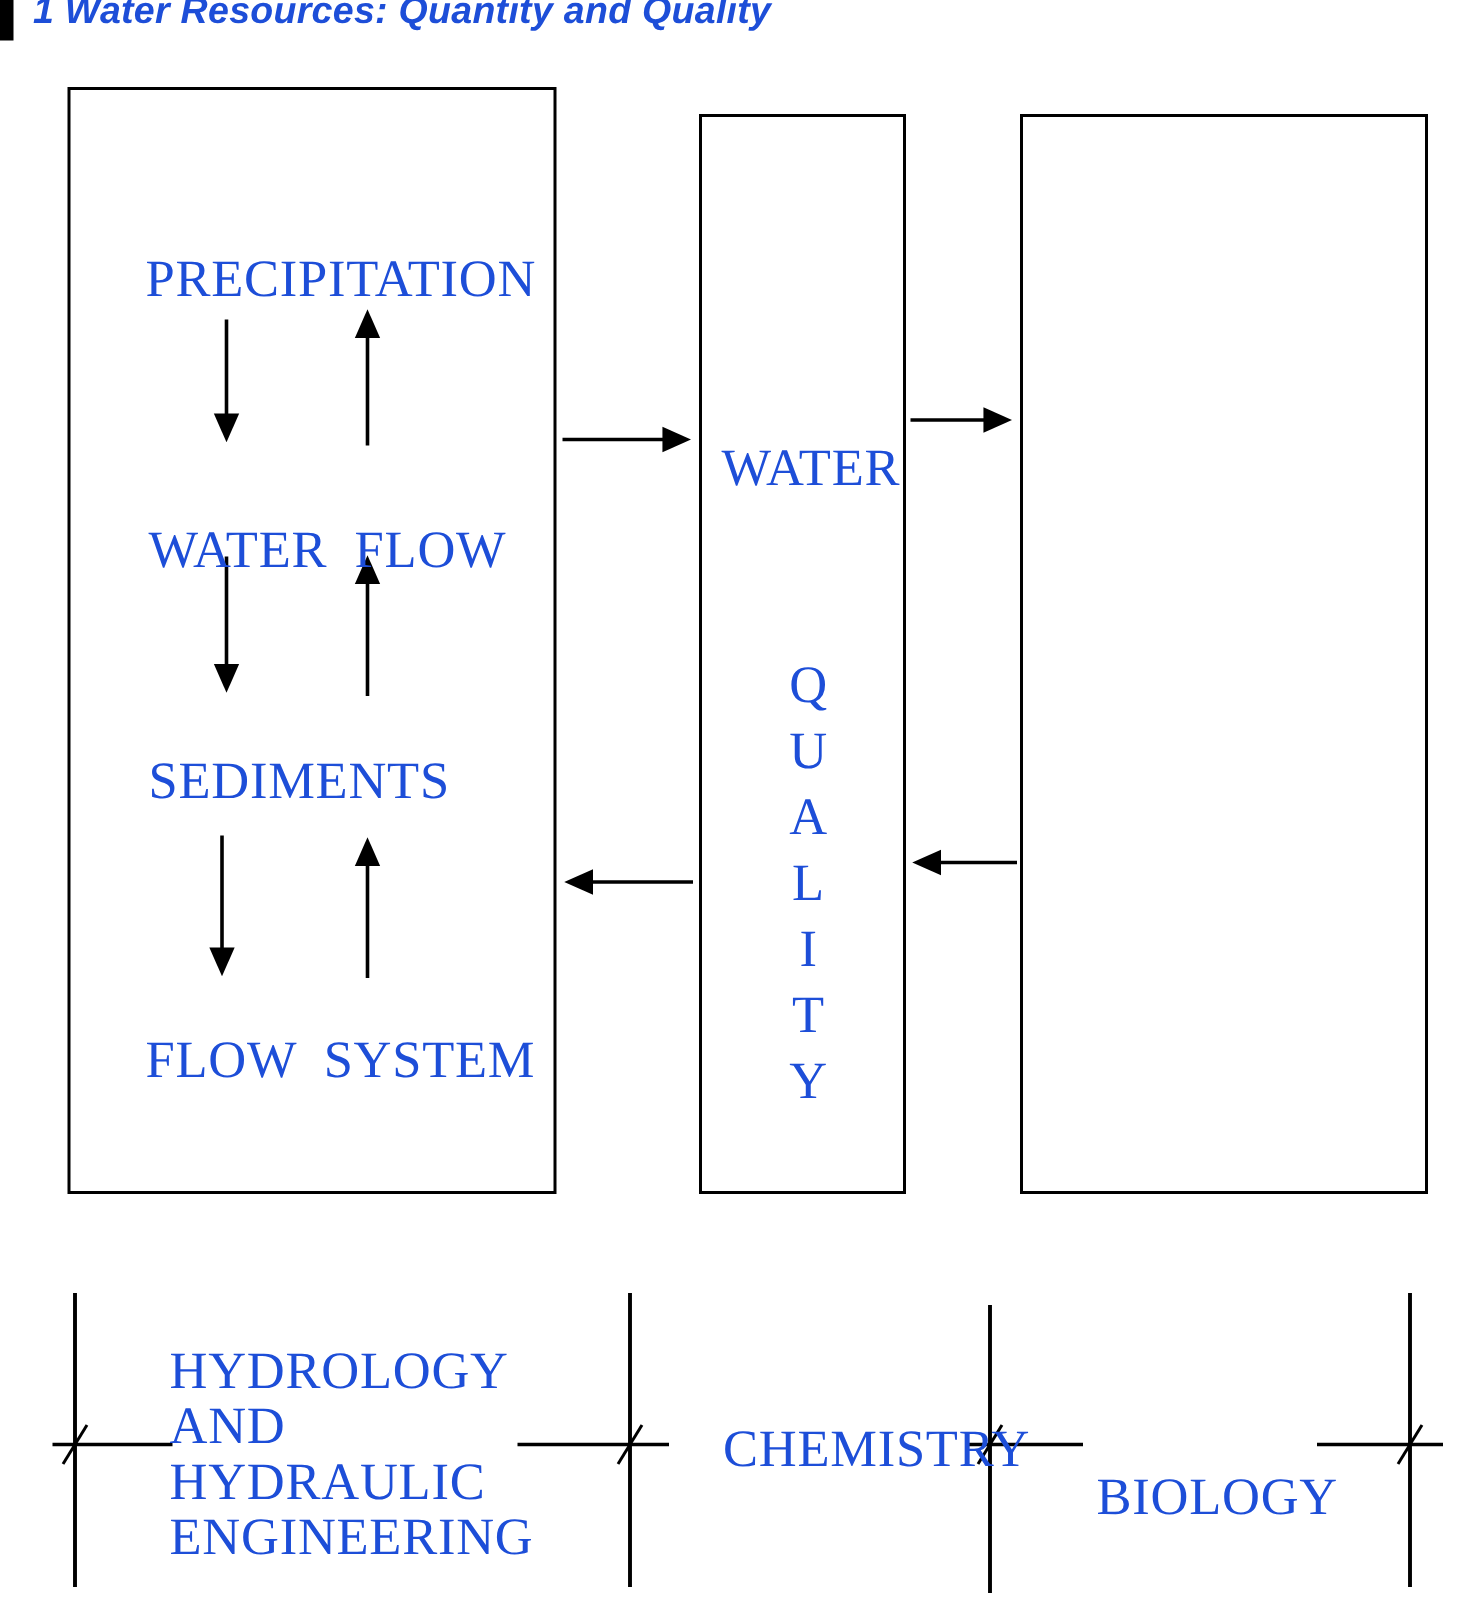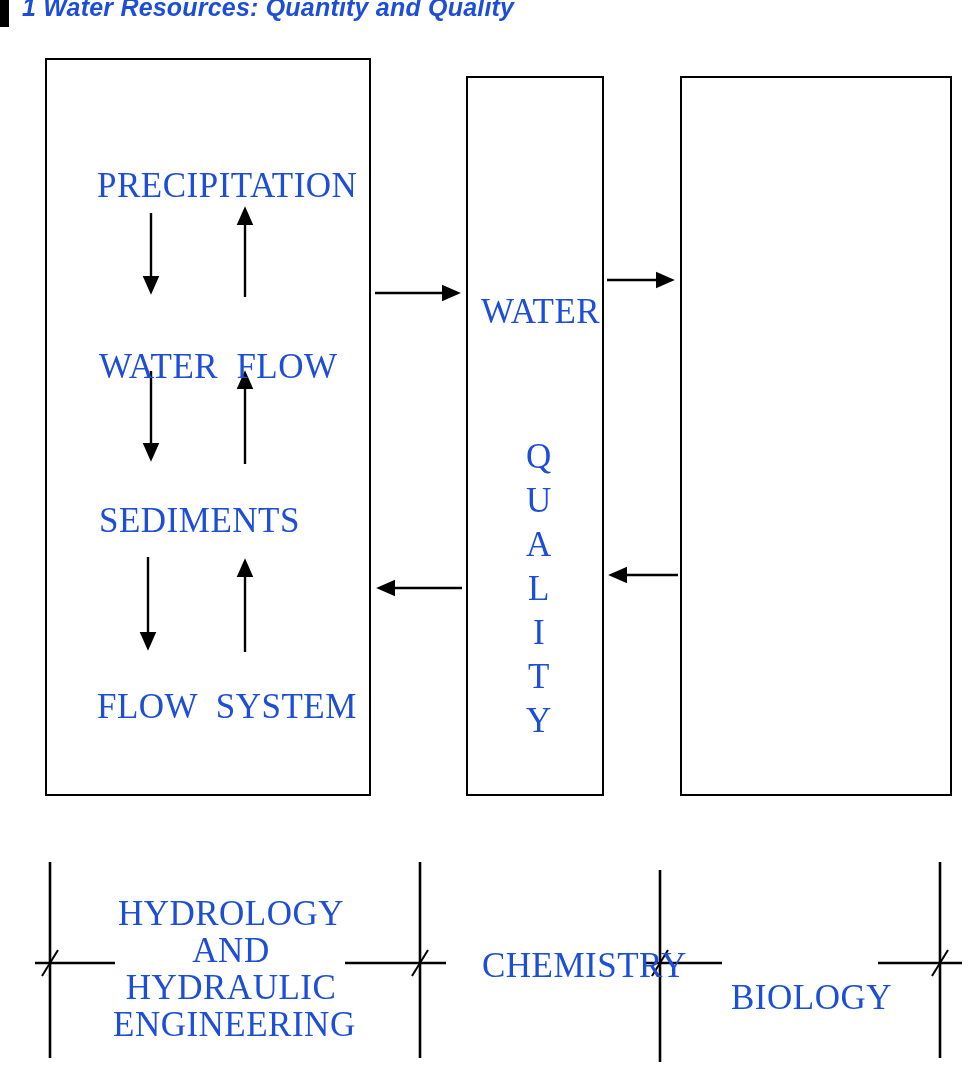--- a/index.html
+++ b/index.html
@@ -64,21 +64,20 @@
     text-orientation: upright;
     letter-spacing: 5px;
   }
 
   #lbl-plankton { left: 757px; top: 269px; line-height: 39px; }
   #lbl-biotic   { left: 757px; top: 532px; line-height: 39px; }
 
   #lbl-hydrology {
     left: 113px; top: 895px;
     width: 236px;
-    text-align: center;
     line-height: 37px;
     font-family: Liberation Serif, serif;
   }
   #lbl-chemistry { left: 450px; top: 946px; margin-left: 32px; }
   #lbl-biology   { left: 731px; top: 978px; }
 </style>
 </head>
 <body>
 
 <div class="canvas">

